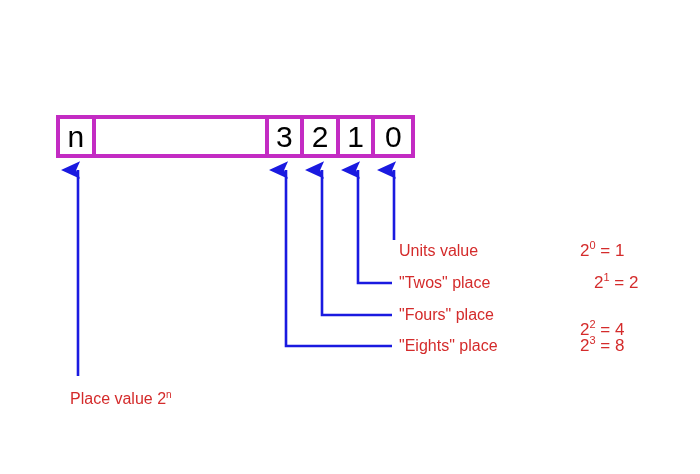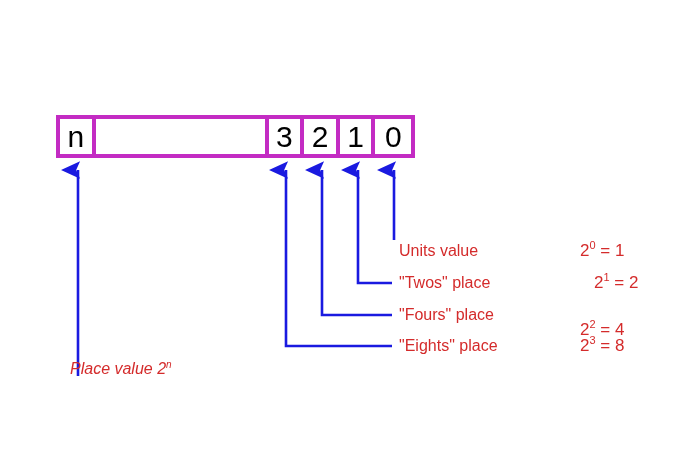--- a/index.html
+++ b/index.html
@@ -131,17 +131,17 @@
   <div class="pow" style="left:594px; top:274px;">
     <span>2</span><sup>1</sup>&nbsp;<span>= 2</span>
   </div>
   <div class="pow" style="left:580px; top:306px;margin-top:15px;">
     <span>2</span><sup>2</sup>&nbsp;<span>= 4</span>
   </div>
   <div class="pow" style="left:580px; top:337px;text-align:right;">
     <span>2</span><sup>3</sup>&nbsp;<span>= 8</span>
   </div>
 
-  <div class="pv-label" style="left:70px; top:361px;font-style:italic;">
+  <div class="pv-label" style="left:70px; top:391px;">
     <span>Place value  2</span><sup>n</sup>
   </div>
 
 </div>
 
 </body></html>

